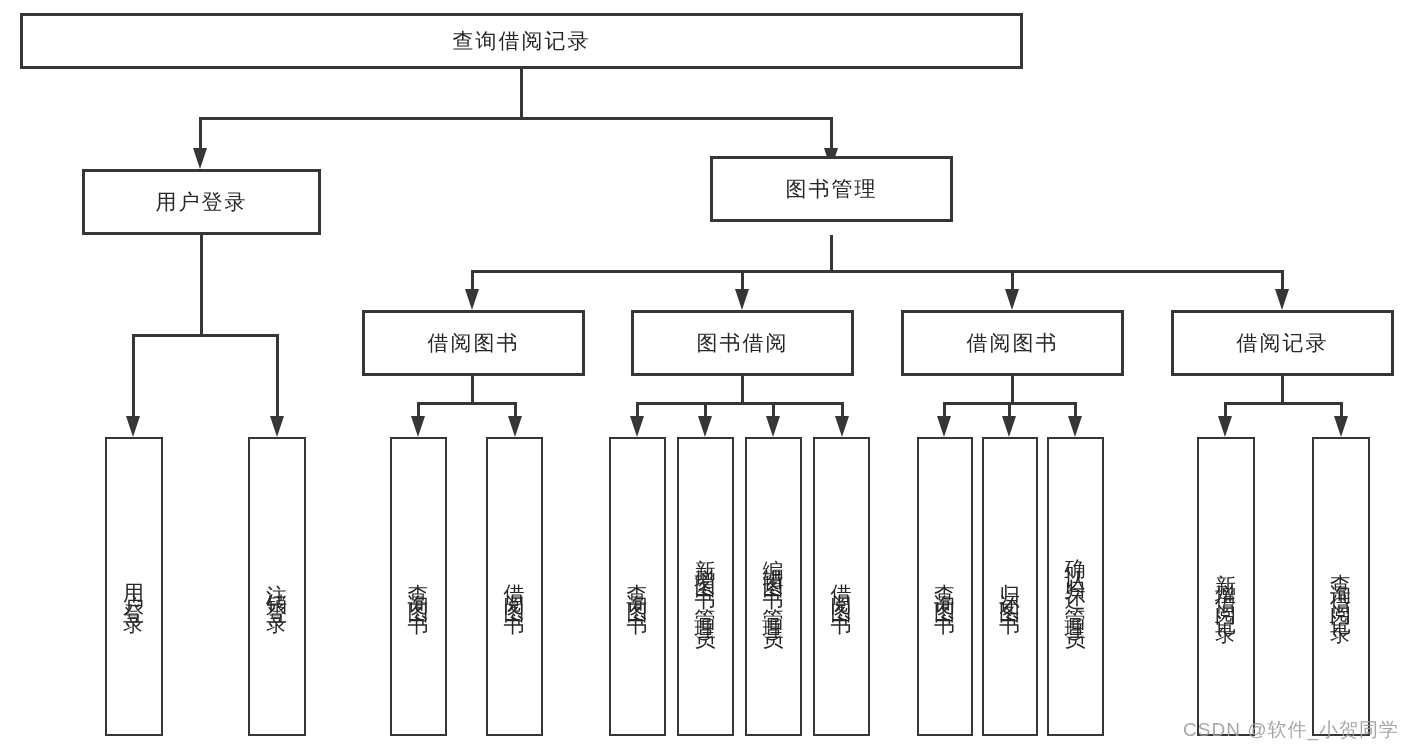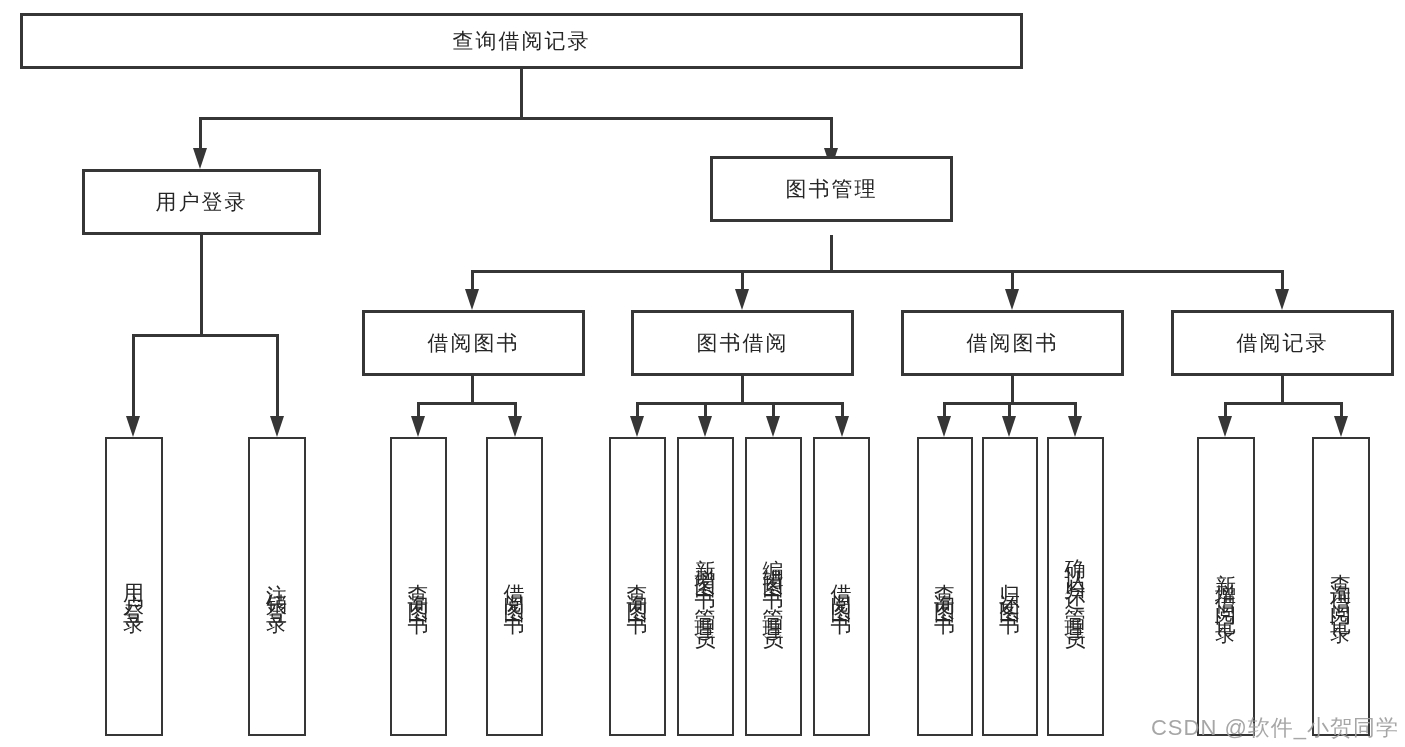--- a/index.html
+++ b/index.html
@@ -21,21 +21,21 @@
     font-size:21px;letter-spacing:10px;color:#262626;line-height:1;
   }
   .vl{position:absolute;width:3px;background:#363636;}
   .hl{position:absolute;height:3px;background:#363636;}
   .arrow{
     position:absolute;width:0;height:0;
     border-left:7px solid transparent;border-right:7px solid transparent;
     border-top:21px solid #363636;
   }
   #watermark{
-    position:absolute;right:6px;bottom:4px;font-size:22px;color:rgba(158,158,158,.92);
+    position:absolute;right:6px;bottom:4px;font-size:19px;color:rgba(158,158,158,.92);
     letter-spacing:1px;z-index:5;white-space:nowrap;
   }
 </style>
 </head>
 <body>
 
 <div id="canvas">
 
   <div class="node" style="left:20px;top:13px;width:1003px;height:56px;">
     <span class="lbl">查询借阅记录</span>

